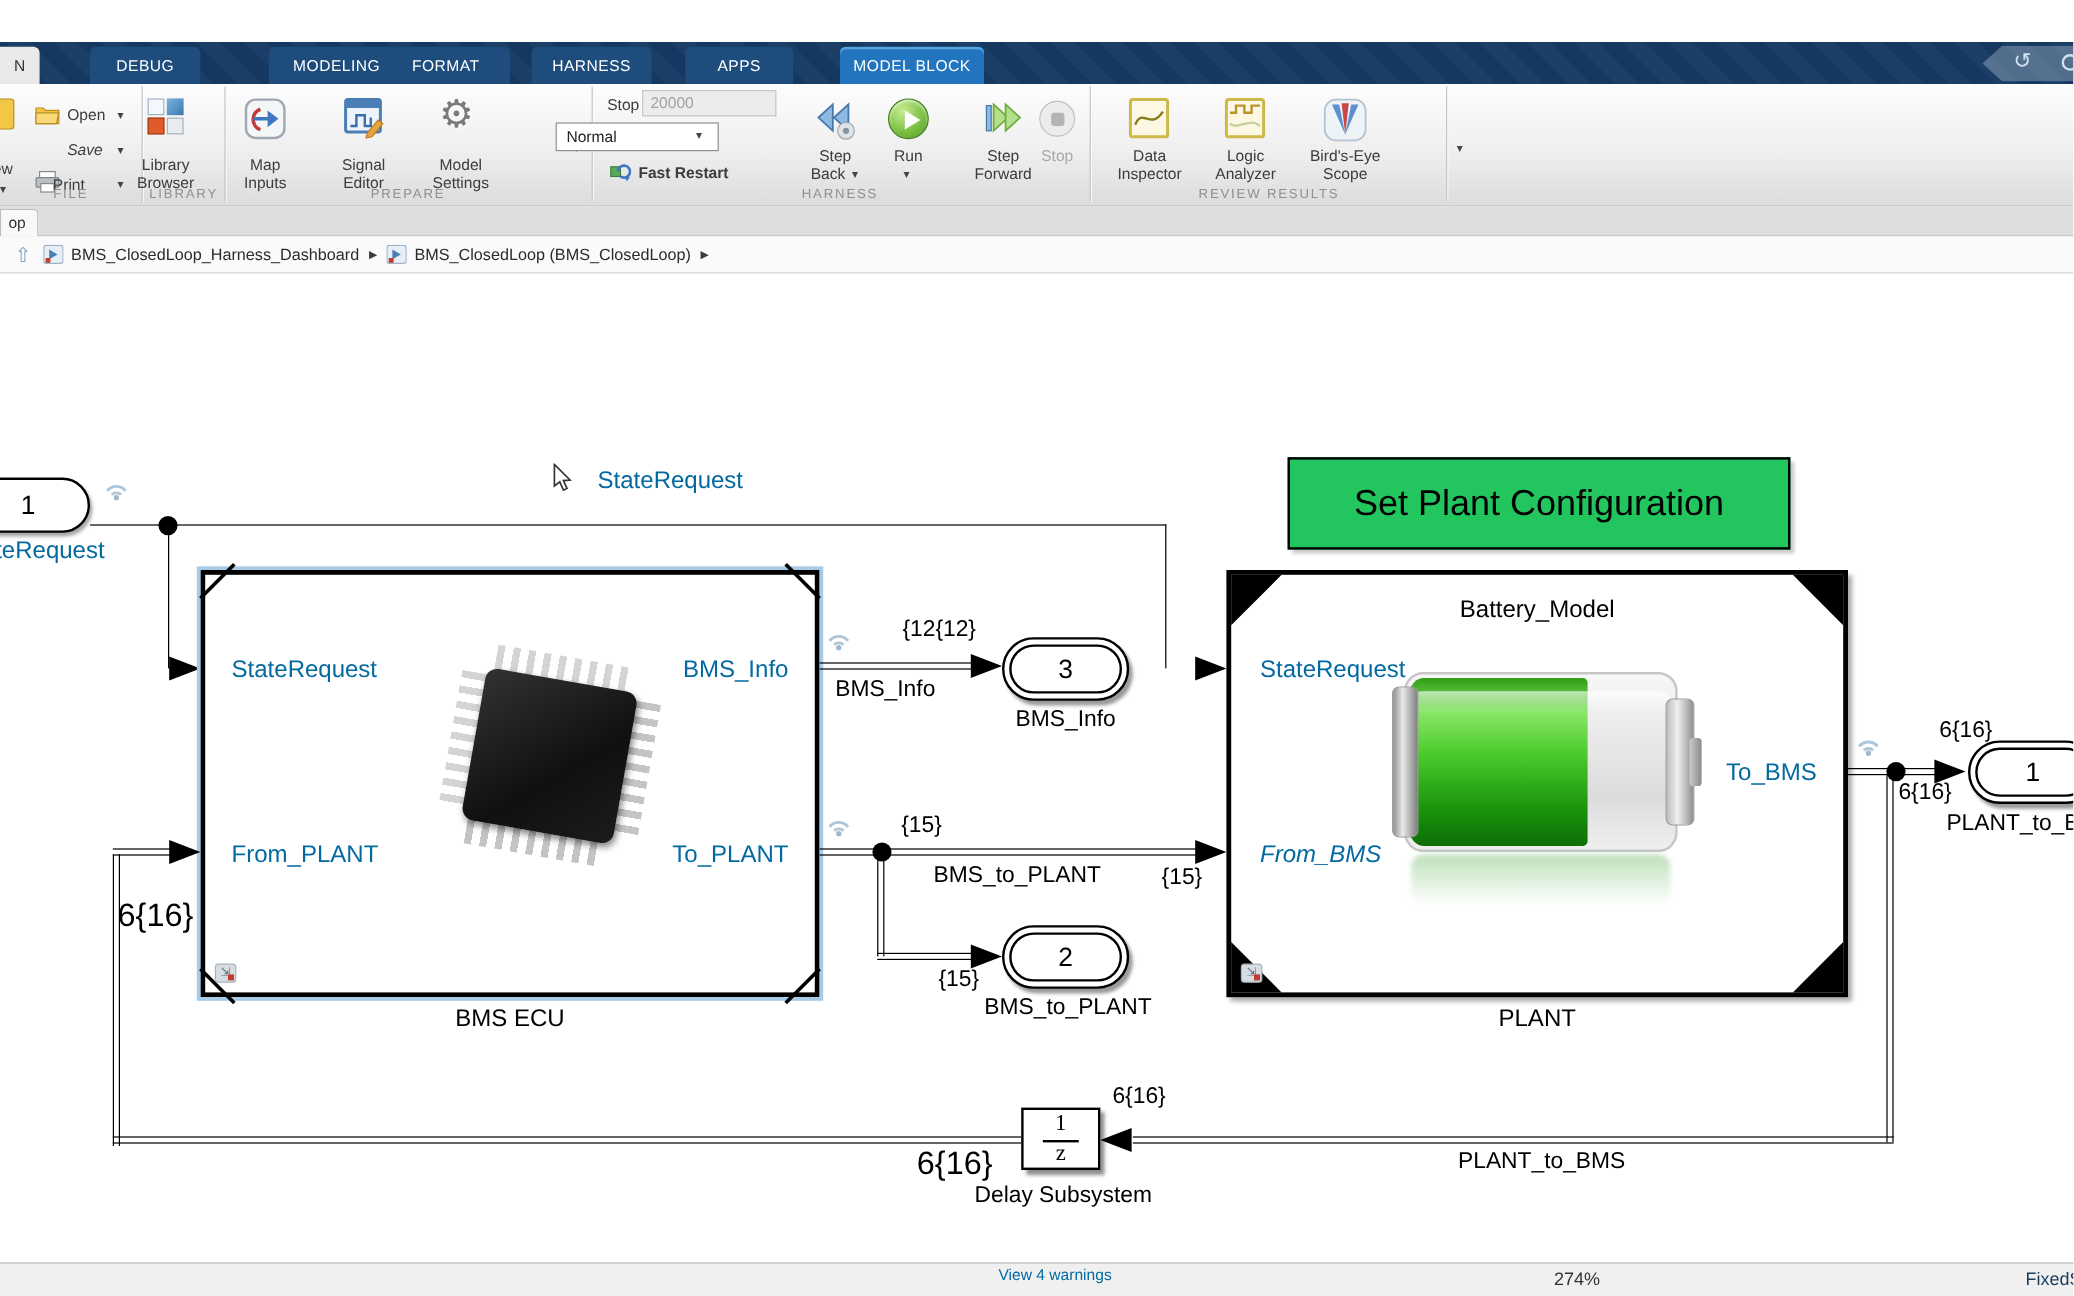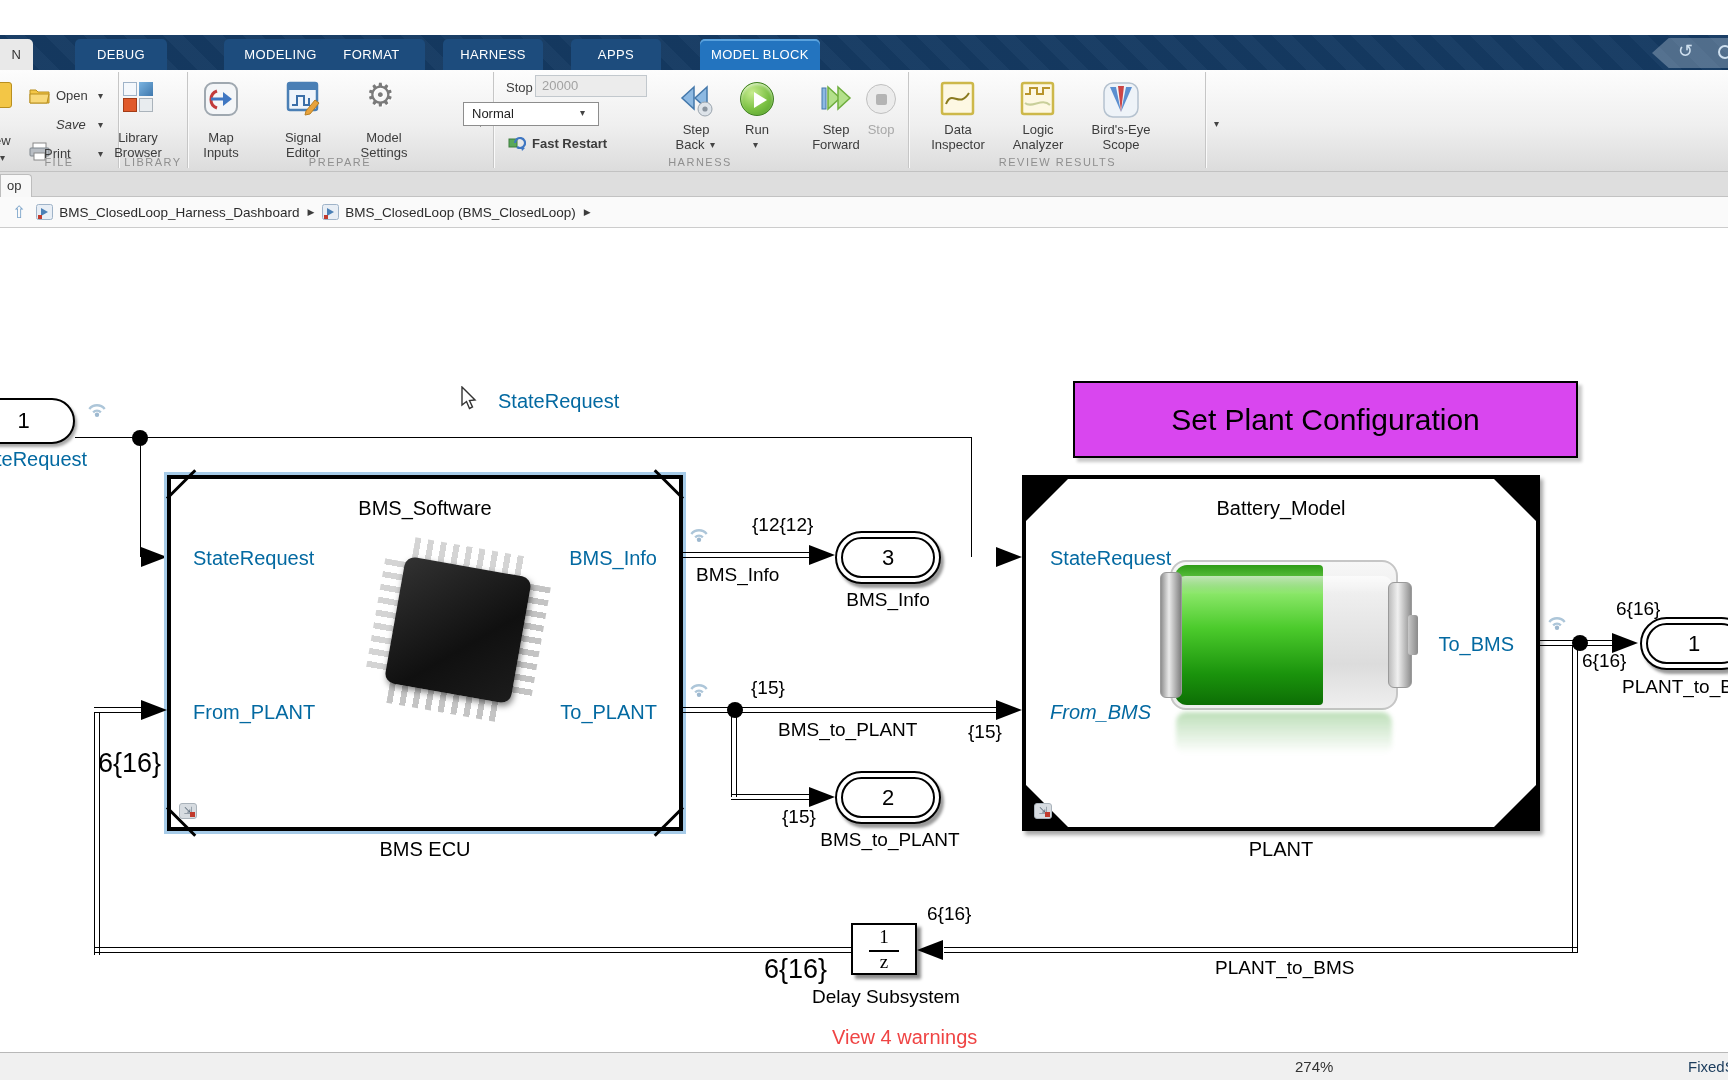--- a/index.html
+++ b/index.html
@@ -76,21 +76,21 @@
   .capsule1 { position:absolute; border:2.5px solid #000; border-radius:24px; background:#fff;
     box-shadow:2px 3px 3px rgba(0,0,0,.35); display:flex; align-items:center; justify-content:center; font-size:22px; }
 
   #bms-ecu { left:167px; top:247px; width:516px; height:356px; background:#fff; border:4px solid #000;
     outline:3px solid #a6cbe8; }
   #plant   { left:1022px; top:247px; width:518px; height:356px; background:#fff; border:4px solid #000;
     box-shadow:3px 4px 4px rgba(0,0,0,.35); }
   .cornerline { position:absolute; width:40px; height:3px; background:#000; }
   .tri { position:absolute; width:0; height:0; }
 
-  #annotation { left:1073px; top:153px; width:505px; height:77px; background:#d946ef; border:2px solid #000;
+  #annotation { left:1073px; top:153px; width:419px; height:77px; background:#22c55e; border:2px solid #000;
     box-shadow:4px 4px 3px #c9c9c9; display:flex; align-items:center; justify-content:center;
     font-size:30px; color:#000; }
 
   
   #chip { left:368px; top:312px; width:180px; height:180px; transform:rotate(10deg); }
   #chip .body { position:absolute; left:26px; top:26px; right:26px; bottom:26px;
     background:linear-gradient(140deg,#323232,#101010 60%,#1c1c1c); border-radius:10px;
     box-shadow:2px 3px 6px rgba(0,0,0,.5); }
   #chip .pins { position:absolute; }
   #chip .pt { left:32px; right:32px; top:6px; height:21px;
@@ -132,21 +132,21 @@
     box-shadow:4px 4px 3px rgba(0,0,0,.45); font-family:"Liberation Serif", serif; }
   #delay .num { position:absolute; left:0; right:0; top:1px; text-align:center; font-size:19px; }
   #delay .fline { position:absolute; left:16px; right:16px; top:25px; height:1.6px; background:#000; }
   #delay .den { position:absolute; left:0; right:0; top:26px; text-align:center; font-size:19px; }
 
   
   #cursor { left:458px; top:158px; width:22px; height:26px; }
 
   
   #statusbar { left:0; top:1052px; width:1728px; height:28px; background:#f0f0f0; border-top:1px solid #b8b8b8; }
-  #status-warn { left:832px; top:1026px; font-size:20px; color:#ef4444; cursor:pointer; }
+  #status-warn { left:832px; top:1055px; font-size:13px; color:#0369a1; cursor:pointer; }
   #status-zoom { left:1295px; top:1058px; font-size:15px; color:#333; }
   #status-solver { left:1688px; top:1058px; font-size:15px; color:#1a3b5c; white-space:nowrap; }
 
   .ficon { position:absolute; }
   .small-caret { position:absolute; font-size:10px; color:#444; }
 </style>
 </head>
 <body>
 
 <div id="stage">
@@ -335,21 +335,20 @@
     <div class="portlabel" style="left:498px;top:162px;">StateRequest</div>
     <svg class="abs" id="cursor" viewBox="0 0 22 26">
       <path d="M4 1 L4 19 L8.5 15.5 L11.5 22.5 L14.5 21 L11.5 14.5 L17 14 Z" fill="#fff" stroke="#333" stroke-width="1.4"></path>
     </svg>
 
     <div class="abs" id="bms-ecu">
       <div class="cornerline" style="left:-4px;top:18px;transform:rotate(-45deg);transform-origin:left center;"></div>
       <div class="cornerline" style="right:-4px;top:18px;transform:rotate(45deg);transform-origin:right center;"></div>
       <div class="cornerline" style="left:-4px;bottom:18px;transform:rotate(45deg);transform-origin:left center;"></div>
       <div class="cornerline" style="right:-4px;bottom:18px;transform:rotate(-45deg);transform-origin:right center;"></div>
-      <div class="blocktitle" style="left:0;right:0;top:18px;">BMS_Software</div>
       <div class="portlabel" style="left:22px;top:68px;">StateRequest</div>
       <div class="portlabel" style="left:22px;top:222px;">From_PLANT</div>
       <div class="portlabel" style="right:22px;top:68px;text-align:right;">BMS_Info</div>
       <div class="portlabel" style="right:22px;top:222px;text-align:right;">To_PLANT</div>
       <div class="badge" style="left:8px;bottom:8px;">⇲</div>
     </div>
 
     <div class="abs" id="chip">
       <div class="pins pt"></div>
         <div class="pins pb"></div>

